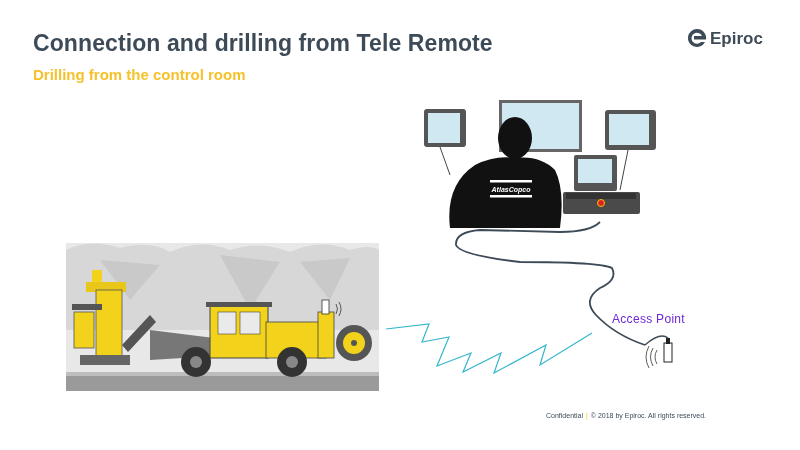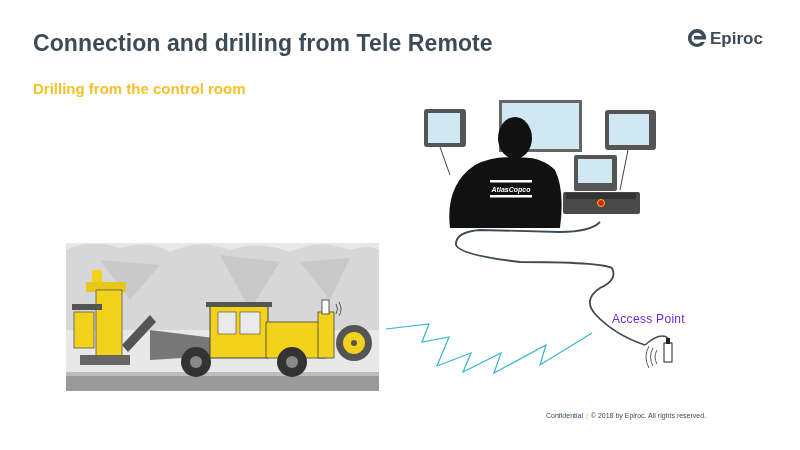--- a/index.html
+++ b/index.html
@@ -1,18 +1,18 @@
 <!DOCTYPE html>
 <html><head>
 <meta charset="utf-8">
 <style>
   html,body{margin:0;padding:0;background:#ffffff;}
   body{width:800px;height:450px;position:relative;overflow:hidden;font-family:"Liberation Sans",sans-serif;}
   .title{position:absolute;left:33px;top:30px;font-size:23px;font-weight:bold;color:#3d4a57;letter-spacing:0.1px;}
-  .subtitle{position:absolute;left:33px;top:66px;font-size:15px;font-weight:bold;color:#f5c22b;margin-top:14px;}
+  .subtitle{position:absolute;left:33px;top:66px;font-size:15px;font-weight:bold;color:#f5c22b;}
   .logo{position:absolute;left:686px;top:25px;height:24px;display:flex;align-items:flex-end;gap:2px;}
   .logo-text{font-size:17px;font-weight:bold;color:#3d4a57;}
   .footer{position:absolute;left:546px;top:412px;font-size:7px;color:#3d4a57;white-space:nowrap;}
   .footer .sep{color:#f5c22b;margin:0 3px;}
   .ap-label{position:absolute;left:612px;top:312px;font-size:12px;color:#6d28d9;letter-spacing:0.3px;}
   svg.scene{position:absolute;left:0;top:0;}
 </style>
 </head>
 <body>
 

